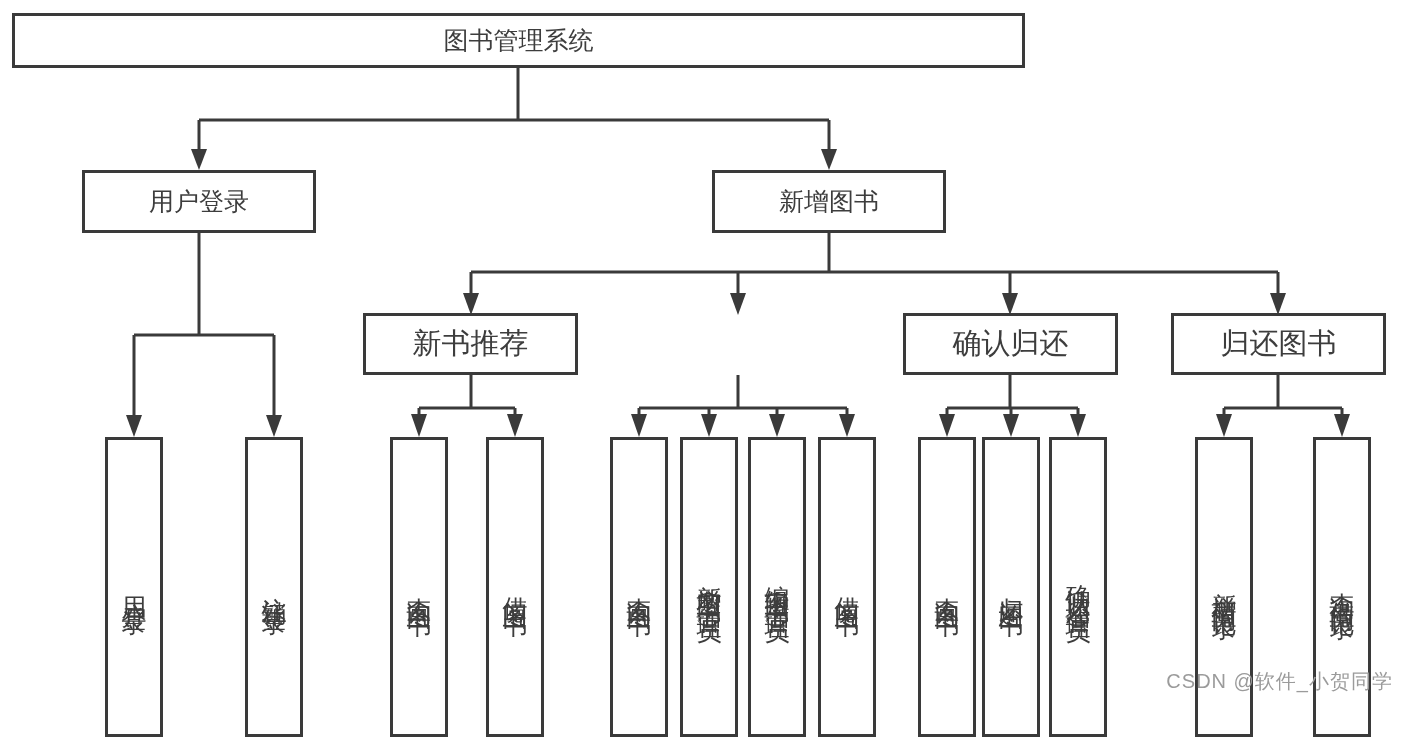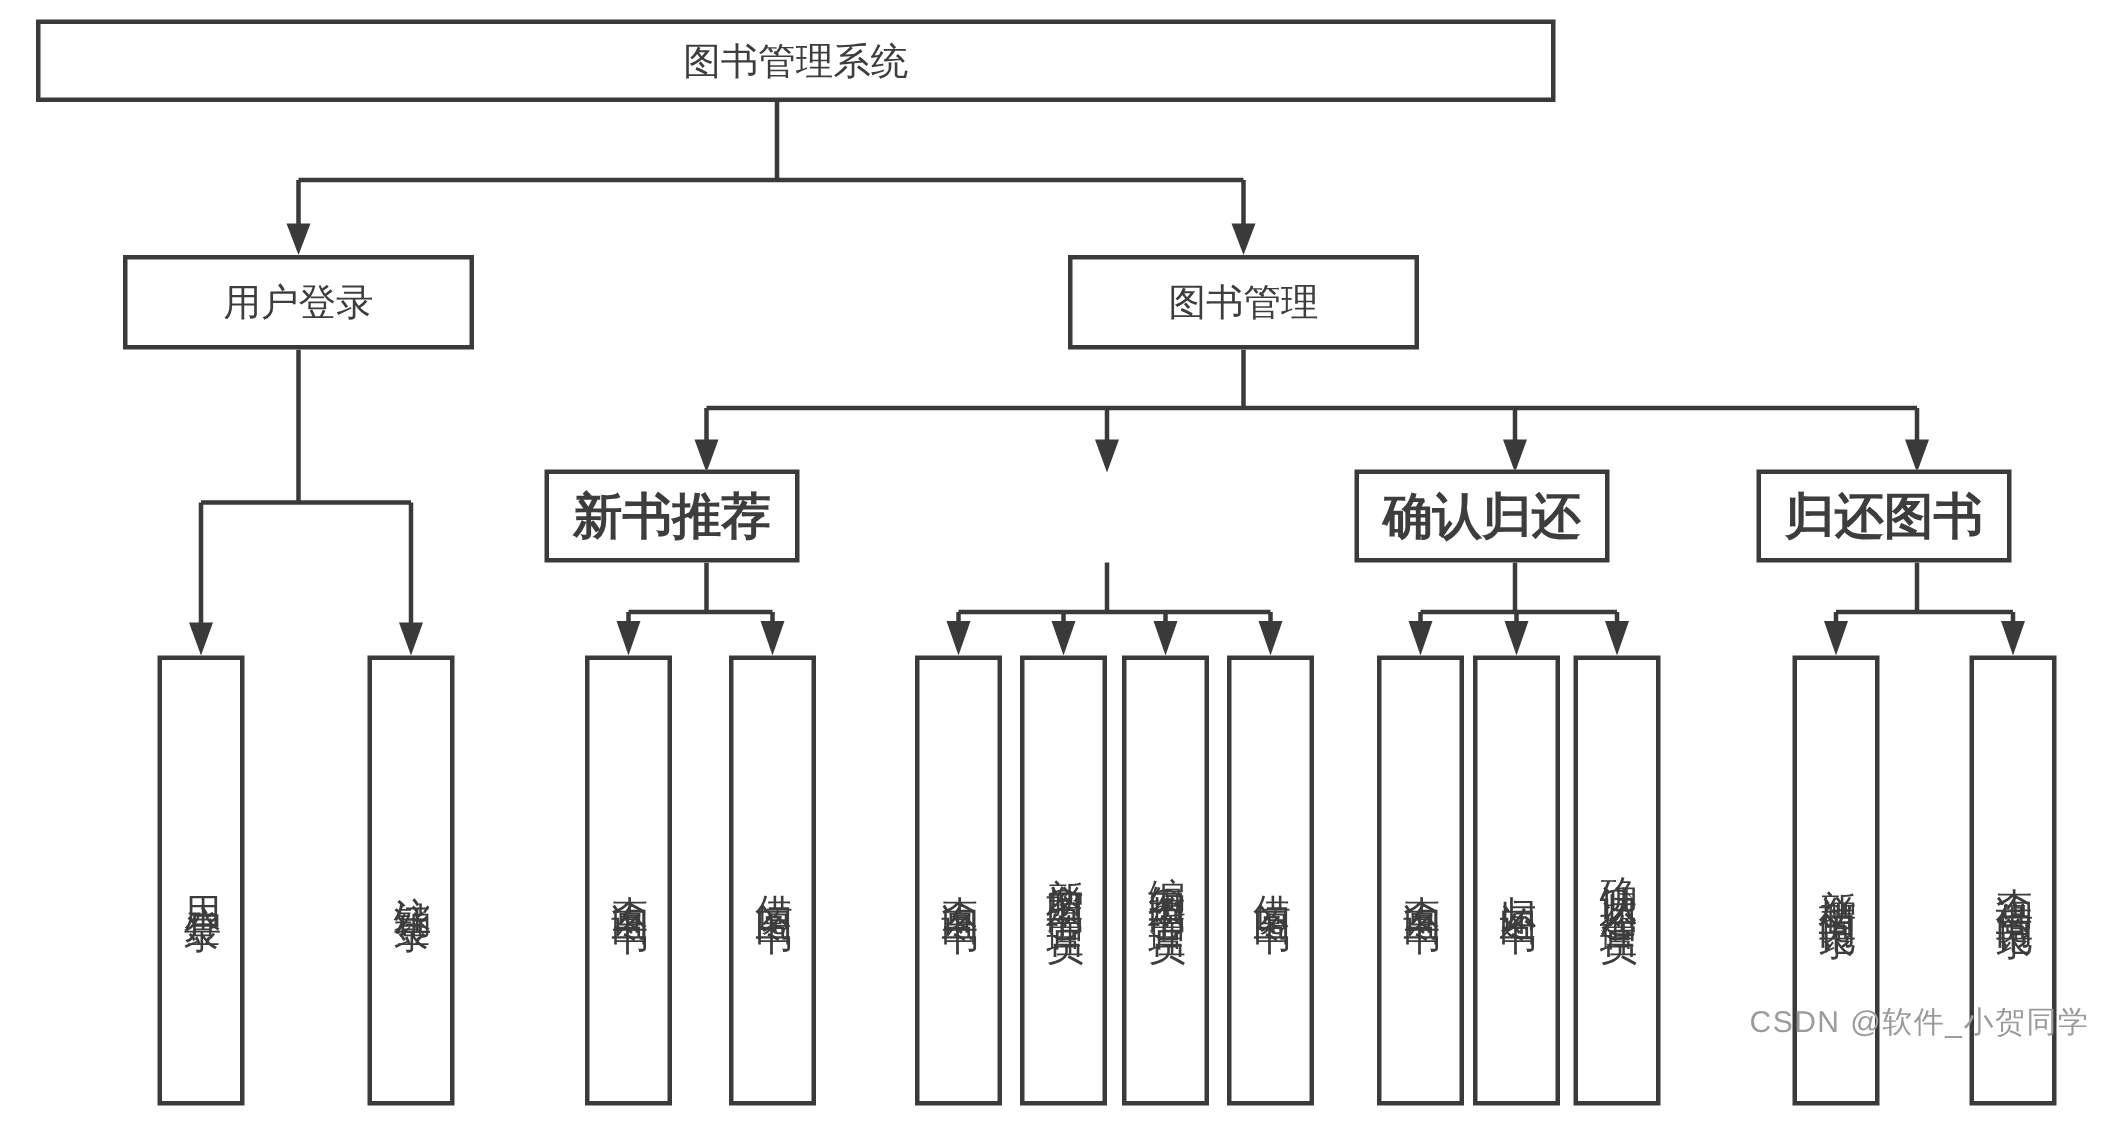--- a/index.html
+++ b/index.html
@@ -25,23 +25,23 @@
     position: absolute;
     box-sizing: border-box;
     border: 3px solid #3a3a3a;
     background: #ffffff;
     display: flex;
     align-items: center;
     justify-content: center;
     color: #3d3d3d;
     z-index: 1;
   }
-  .l1 { left: 24px; top: 13px; width: 1013px; height: 55px; font-size: 25px; }
+  .l1 { left: 12px; top: 13px; width: 1013px; height: 55px; font-size: 25px; }
   .l2 { top: 170px; width: 234px; height: 63px; font-size: 25px; }
-  .l3 { top: 313px; width: 170px; height: 62px; font-size: 33px; font-weight: bold; }
+  .l3 { top: 313px; width: 215px; height: 62px; font-size: 29px; }
   .leaf { top: 437px; width: 58px; height: 300px; }
   .vtext {
     writing-mode: vertical-lr;
     text-orientation: mixed;
     font-size: 25px;
     letter-spacing: 5px;
     line-height: 1;
     color: #3d3d3d;
     white-space: nowrap;
   }
@@ -95,21 +95,21 @@
   </svg>
 
   <div class="box l1">
     <span class="label">图书管理系统</span>
   </div>
 
   <div class="box l2" style="left:82px">
     <span class="label">用户登录</span>
   </div>
   <div class="box l2" style="left:712px">
-    <span class="label">图书管理</span>
+    <span class="label">新增图书</span>
   </div>
 
   <div class="box l3" style="left:363px">
     <span class="label">新书推荐</span>
   </div>
   <div class="box l3" style="left:903px">
     <span class="label">确认归还</span>
   </div>
   <div class="box l3" style="left:1171px">
     <span class="label">归还图书</span>

